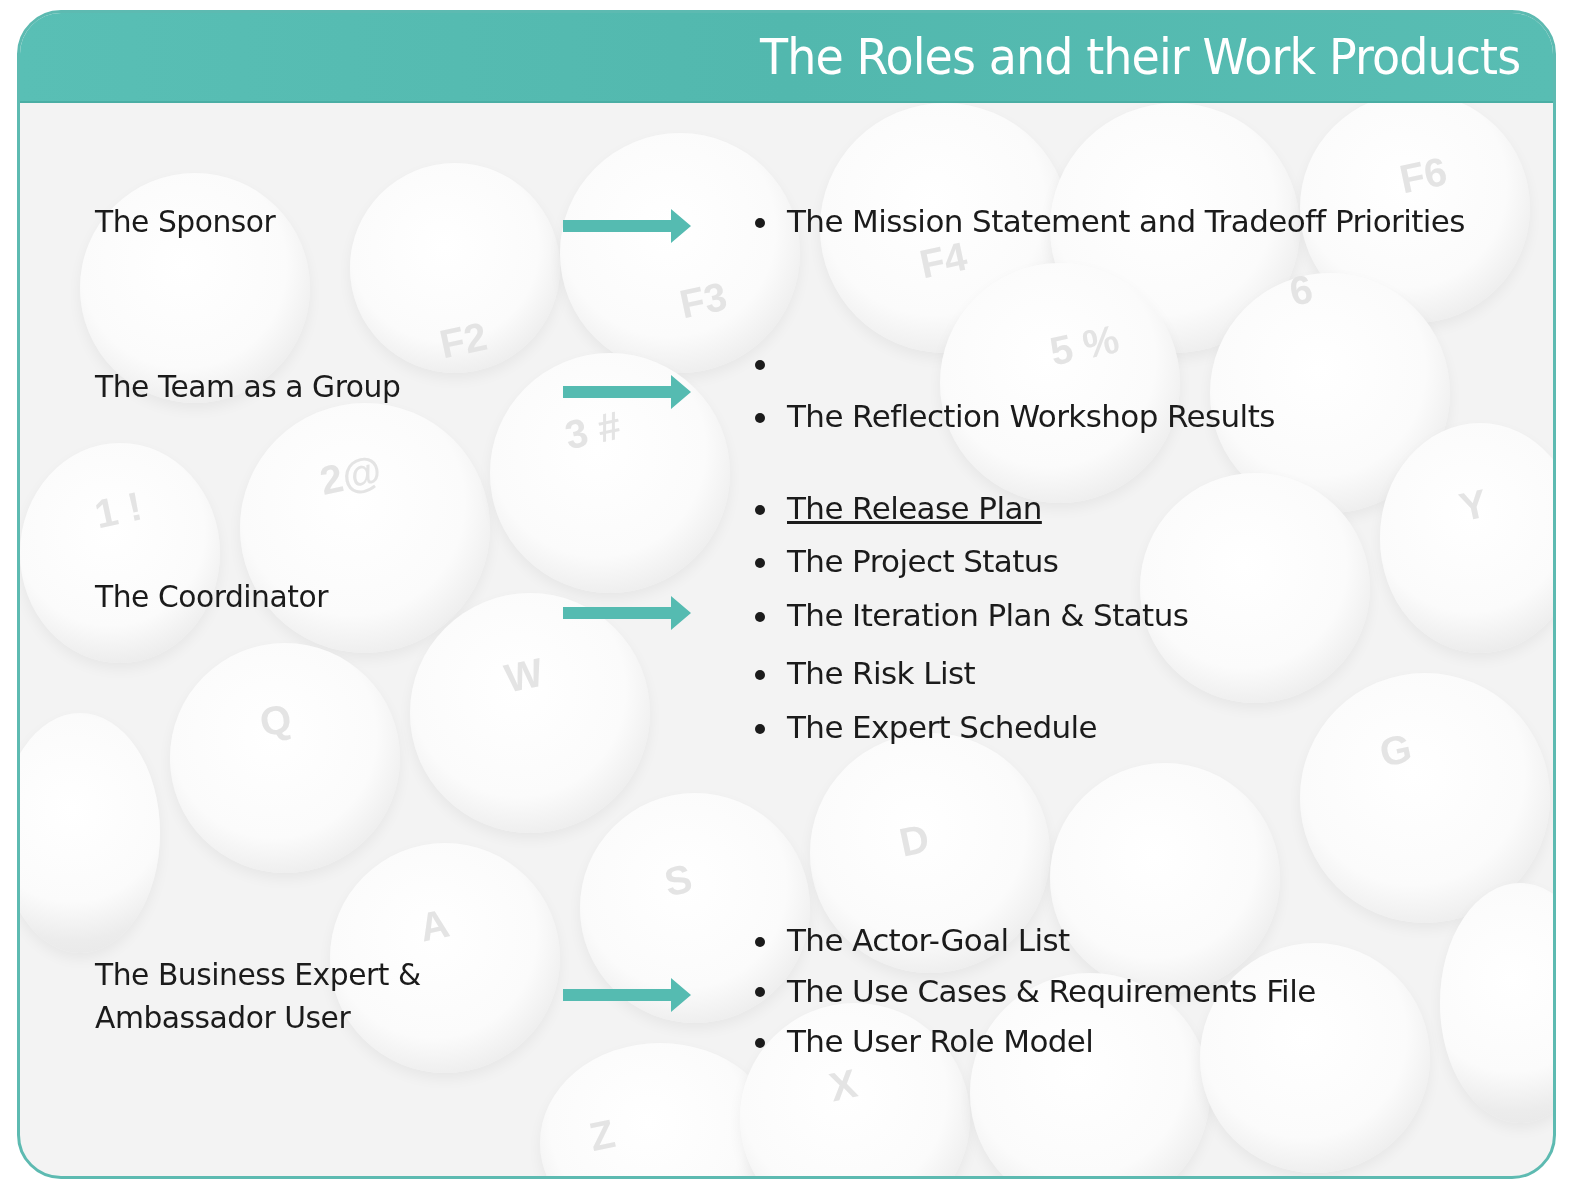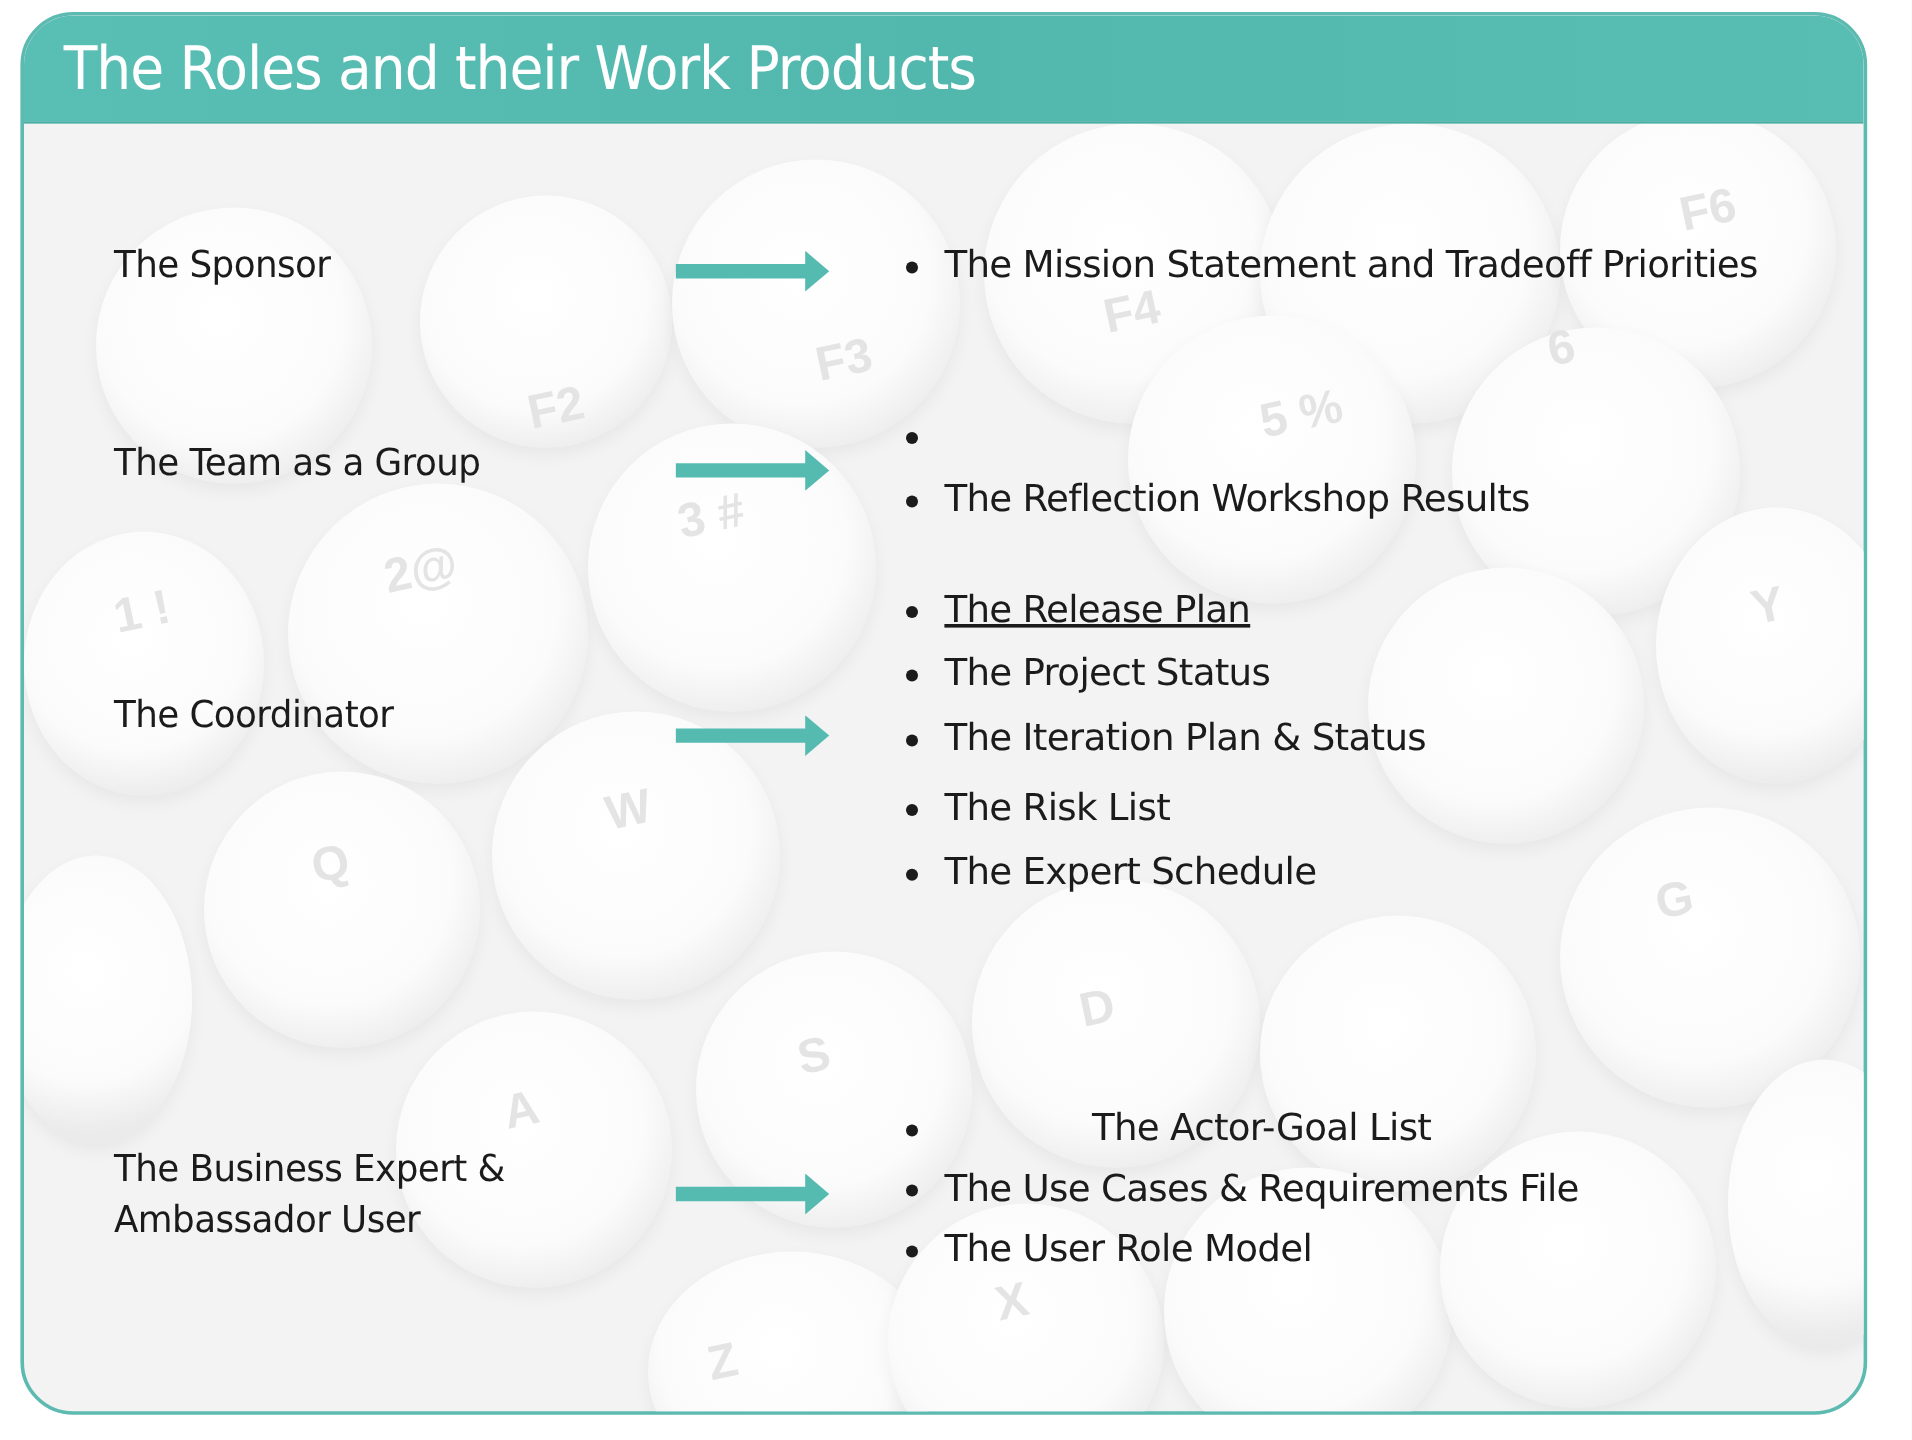--- a/index.html
+++ b/index.html
@@ -32,21 +32,21 @@
       color: #e4e4e4;
       font-size: 40px;
       font-weight: bold;
       transform: rotate(-12deg);
     }
     .header {
       position: absolute;
       left: 0; top: 0; right: 0;
       height: 88px;
       background: linear-gradient(90deg, #59bfb5 0%, #52b8ae 50%, #58bdb3 100%);
-      display: flex; align-items: center; justify-content: flex-start;
+      display: flex; align-items: center; justify-content: flex-end;
       border-bottom: 2px solid #4aaea4;
     }
     .header h1 {
       margin: 0;
       color: #ffffff;
       font-family: "DejaVu Sans", sans-serif;
       font-weight: normal;
       font-size: 50px;
       letter-spacing: -1px;
       transform: scaleX(0.92);
@@ -184,18 +184,18 @@
 
   <div class="row">
     <div class="role" style="top:940px;">
       <div>The Business Expert &amp;</div>
       <div>Ambassador User</div>
     </div>
     <svg class="arrow" style="top:965px;" viewBox="0 0 128 34">
       <polygon points="0,11 108,11 108,0 128,17 108,34 108,23 0,23" fill="#55bbb1"></polygon>
     </svg>
     <ul class="products" style="top:906px;">
-      <li style="height:51px;line-height:43px;text-align:center;"><span class="bullet" style="margin-top:-8px;"></span><span>The Actor-Goal List</span></li>
+      <li style="height:51px;line-height:43px;"><span class="bullet" style="margin-top:-8px;"></span><span>The Actor-Goal List</span></li>
       <li style="height:50px;line-height:43px;"><span class="bullet" style="margin-top:-8px;"></span><span>The Use Cases &amp; Requirements File</span></li>
       <li style="height:43px;line-height:43px;"><span class="bullet"></span><span>The User Role Model</span></li>
     </ul>
   </div>
 </div>
 
 </body></html>

